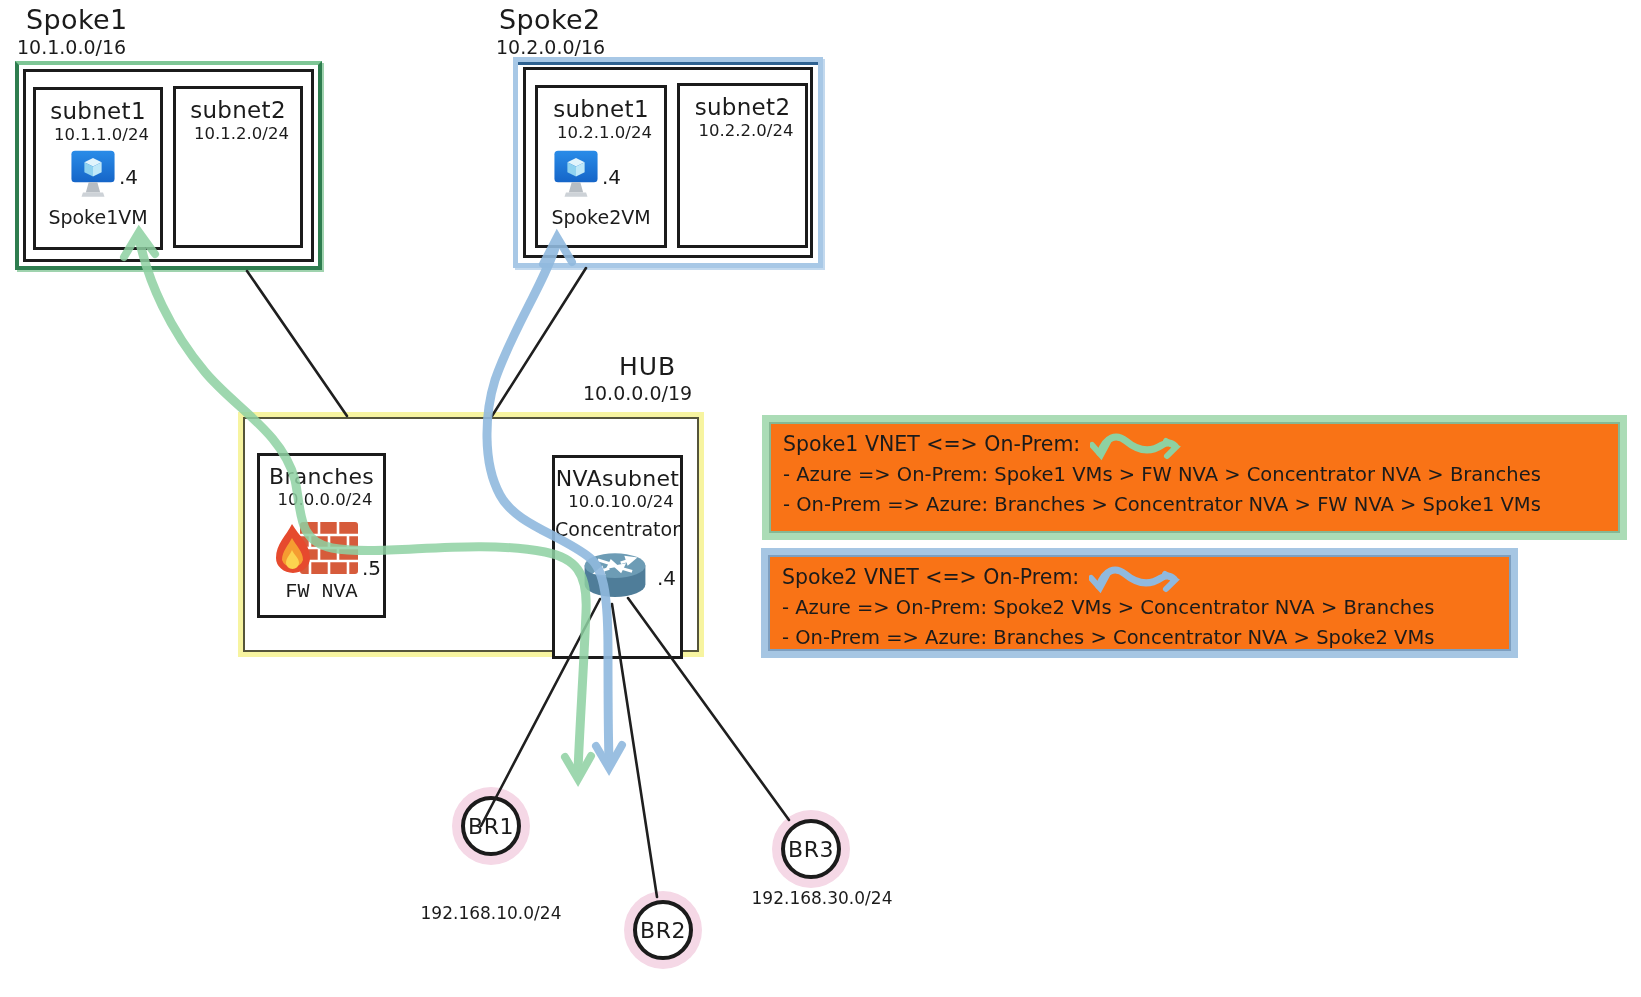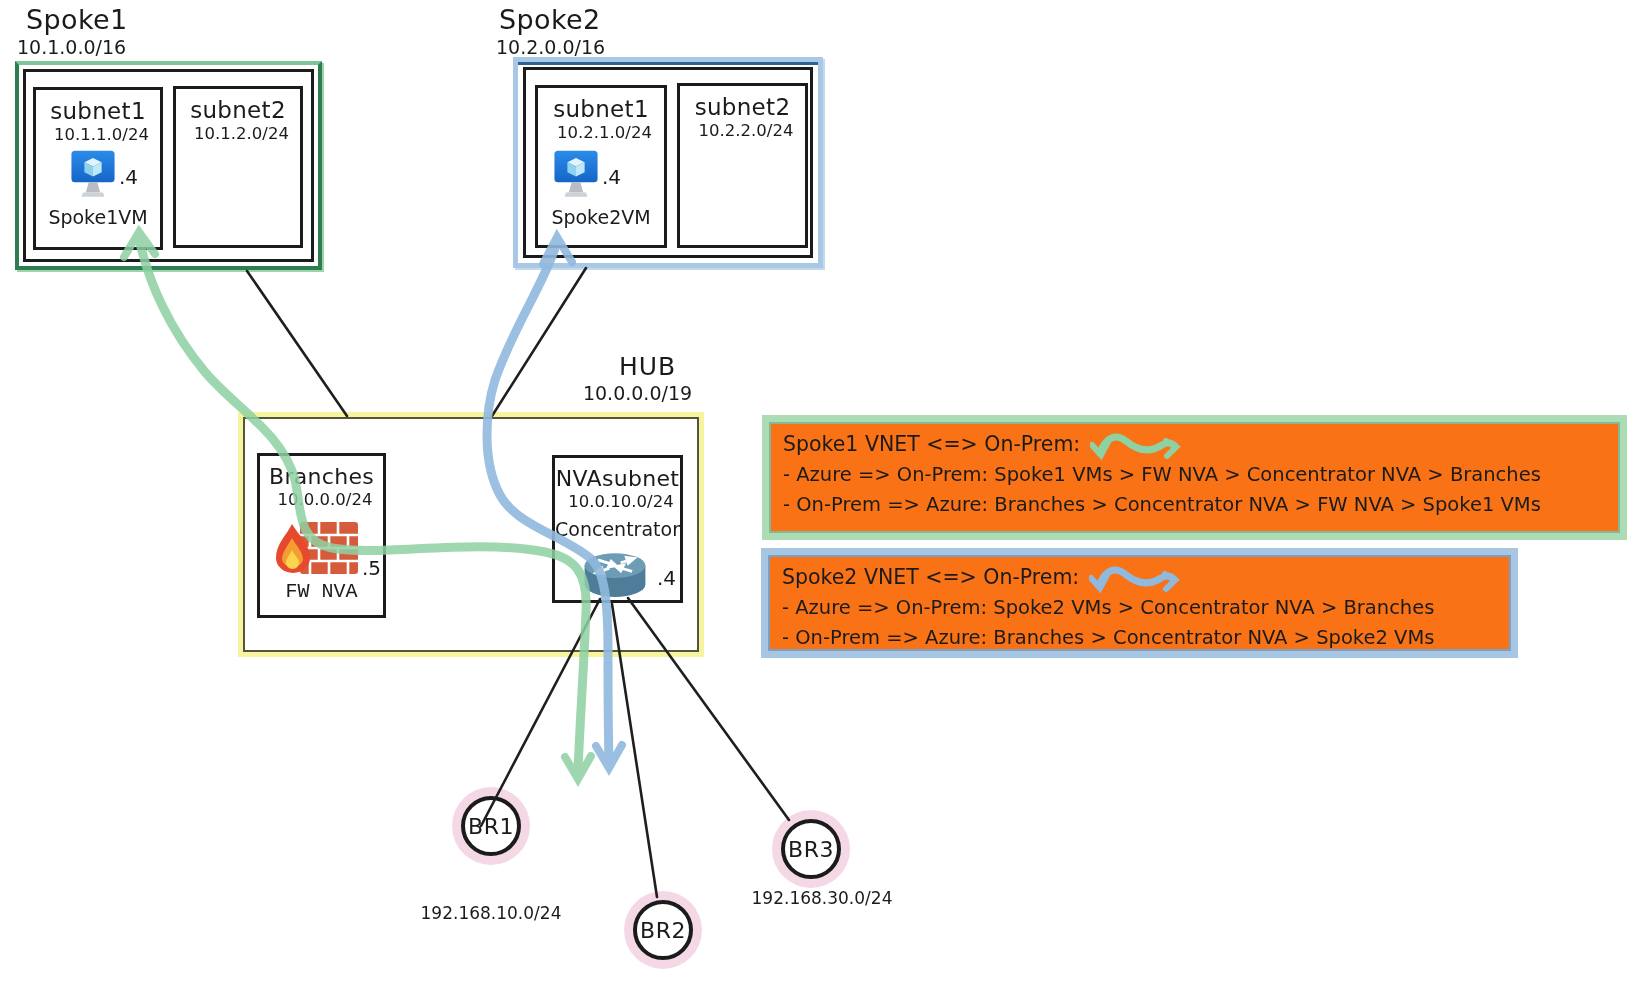--- a/index.html
+++ b/index.html
@@ -139,21 +139,21 @@
       <line x1="57" y1="45" x2="57" y2="58"></line>
       <line x1="76" y1="45" x2="76" y2="58"></line>
     </g>
     <path d="M20 8 C14 20 4 28 4 42 a17 15 0 0 0 34 0 C38 28 27 20 20 8" fill="#e64a2e"></path>
     <path d="M20 22 C16 30 10 35 10 44 a11 10 0 0 0 21 0 C31 35 24 30 20 22" fill="#f59d31"></path>
     <path d="M20 34 C18 39 14 42 14 47 a6.5 6 0 0 0 13 0 C27 42 22 39 20 34" fill="#fcd34f"></path>
   </svg>
   <div class="abs ip-label" style="left:362px;top:556px;">.5</div>
   <div class="abs dev-label ctr" style="left:259px;top:580px;width:125px;font-size:20px;font-family:Liberation Mono, monospace;">FW NVA</div>
 
-  <div class="subnet ctr" style="left:552px;top:455px;width:131px;height:148px;">
+  <div class="subnet ctr" style="left:552px;top:455px;width:131px;height:204px;">
     <div class="sn-name" style="font-size:22px;">NVAsubnet</div>
     <div class="sn-cidr">10.0.10.0/24</div>
     <div style="font-size:19px;margin-top:7px;">Concentrator</div>
   </div>
 
   <svg class="icon" style="left:577px;top:550px;" width="76" height="54" viewBox="0 0 80 56">
     <path d="M8 16 v20 a32 13 0 0 0 64 0 V16" fill="#4f7d99"></path>
     <ellipse cx="40" cy="16" rx="32" ry="13" fill="#6d9cb5"></ellipse>
     <g stroke="#ffffff" stroke-width="3" fill="#ffffff">
       <line x1="22" y1="10" x2="38" y2="15"></line>

